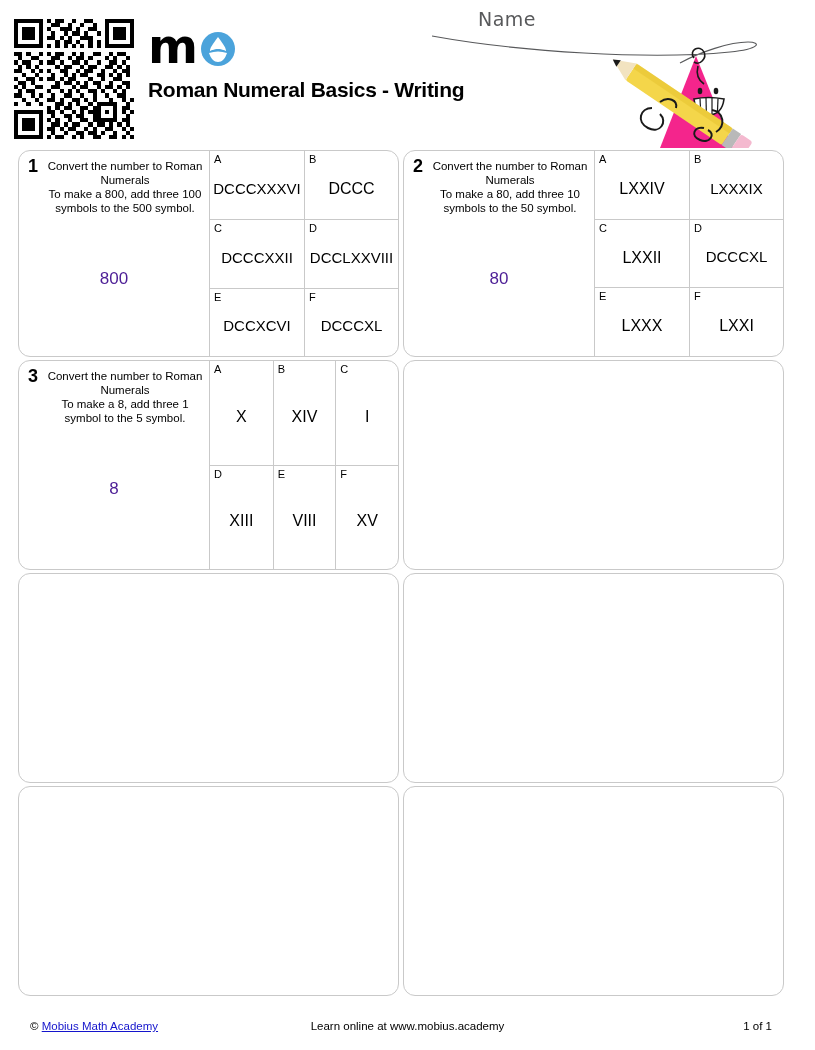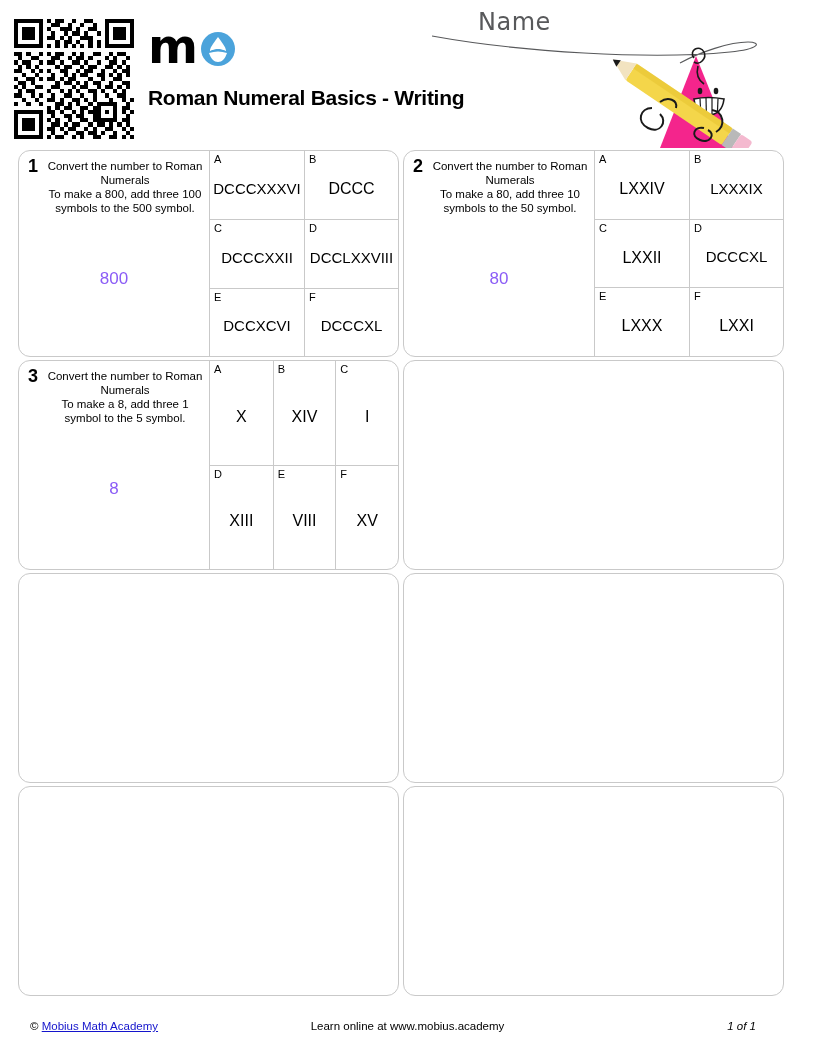--- a/index.html
+++ b/index.html
@@ -48,40 +48,40 @@
   }
   #logo-mark {
     width: 40px; height: 40px;
     margin: 0 1px 0 1px;
     position: relative;
     top: 3px;
   }
   #logo-mark svg { display: block; }
 
   #worksheet-title {
-    margin-top: 14px;
+    margin-top: 6px;
     font-family: "Liberation Sans", sans-serif;
     font-weight: bold;
     font-size: 21px;
     letter-spacing: -0.3px;
     color: #000;
     white-space: nowrap;
   }
 
   
   #name-field {
     position: absolute;
     left: 430px; top: 6px;
     width: 320px; height: 50px;
   }
   #name-label {
     position: absolute;
     left: 48px; top: 2px;
     font-family: "DejaVu Sans", sans-serif;
-    font-size: 24px;
+    font-size: 19px;
     color: #58595b;
     letter-spacing: 0.5px;
   }
   #name-line {
     position: absolute;
     left: 0; top: 24px;
     width: 335px; height: 36px;
   }
 
   
@@ -141,21 +141,21 @@
     color: #000;
     white-space: pre-line;
   }
   .q-value {
     position: absolute;
     left: 0; right: 0;
     top: 118px;
     text-align: center;
     font-family: "Liberation Sans", sans-serif;
     font-size: 17px;
-    color: #8b5cf6;
+    color: #4c1d95;
   }
 
   .q-options {
     flex: 1 1 auto;
     display: grid;
   }
   .q-options.cols-2 { grid-template-columns: 1fr 1fr; }
   .q-options.cols-3 { grid-template-columns: 1fr 1fr 1fr; }
 
   .opt {
@@ -210,21 +210,21 @@
     color: #1414cc;
     text-decoration: underline;
   }
   #footer-learn {
     position: absolute;
     left: 0; right: 0; top: 4px;
     text-align: center;
   }
   #footer-page {
     position: absolute;
-    right: 59px; top: 4px; font-style: italic;
+    right: 43px; top: 4px;
   }
 </style>
 </head>
 <body>
 
 <div id="header">
 
   <div id="qr-code">
     <svg viewBox="0 0 29 29" shape-rendering="crispEdges" aria-hidden="true">
       <rect width="29" height="29" fill="#fff"></rect>

